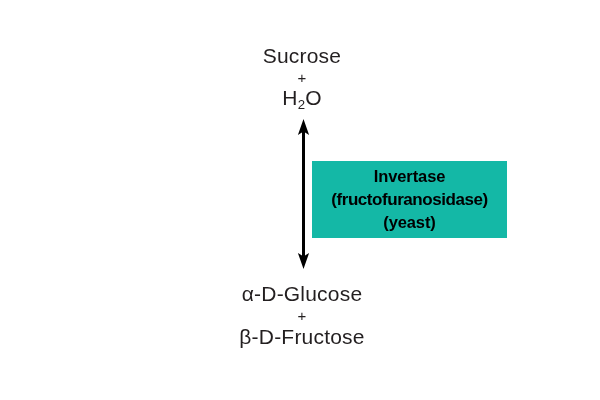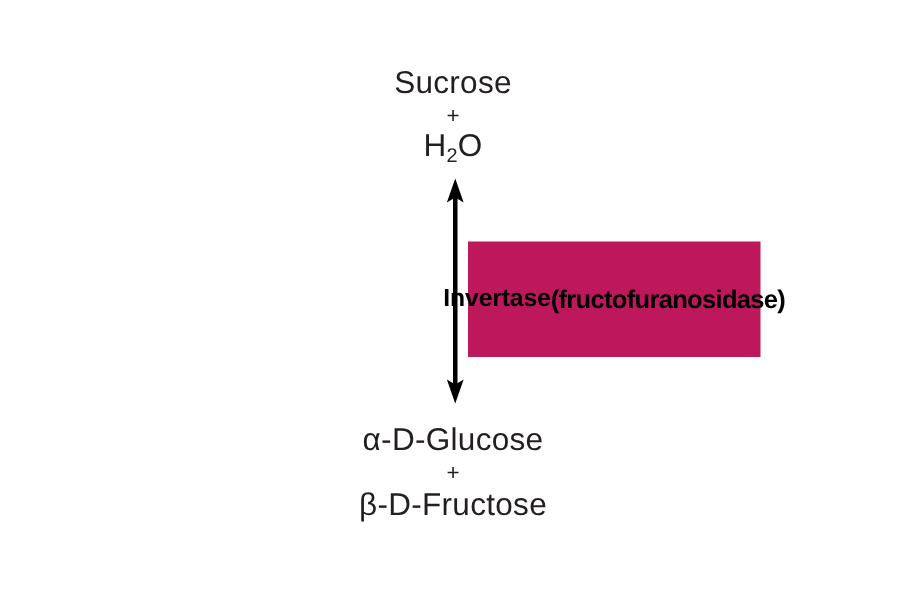--- a/index.html
+++ b/index.html
@@ -64,23 +64,23 @@
     height: 152px;
   }
 
   
   #enzyme-box {
     position: absolute;
     left: 312px;
     top: 161px;
     width: 195px;
     height: 77px;
-    background: #be185d;
+    background: #14b8a6;
     display: flex;
-    flex-direction: row;
+    flex-direction: column;
     align-items: center;
     justify-content: center;
     box-sizing: border-box;
   }
 
   .enzyme-line {
     color: #000000;
     font-weight: 700;
     font-size: 16px;
     line-height: 23px;
@@ -105,20 +105,21 @@
 
   <svg id="arrow" viewBox="0 0 40 152">
     <line x1="19.5" y1="12" x2="19.5" y2="140" stroke="#000000" stroke-width="3"></line>
     <polygon points="19.5,1 25.1,17 19.5,13.6 13.9,17" fill="#000000"></polygon>
     <polygon points="19.5,151 25.1,135 19.5,138.4 13.9,135" fill="#000000"></polygon>
   </svg>
 
   <div id="enzyme-box">
     <div class="enzyme-line" id="enzyme-line-0">Invertase</div>
     <div class="enzyme-line" id="enzyme-line-1">(fructofuranosidase)</div>
+    <div class="enzyme-line" id="enzyme-line-2">(yeast)</div>
   </div>
 
   <div class="rxn-line species" id="line-glucose">α-D-Glucose</div>
 
   <div class="rxn-line plus" id="line-plus-bot">+</div>
 
   <div class="rxn-line species" id="line-fructose">β-D-Fructose</div>
 
 </div>
 

